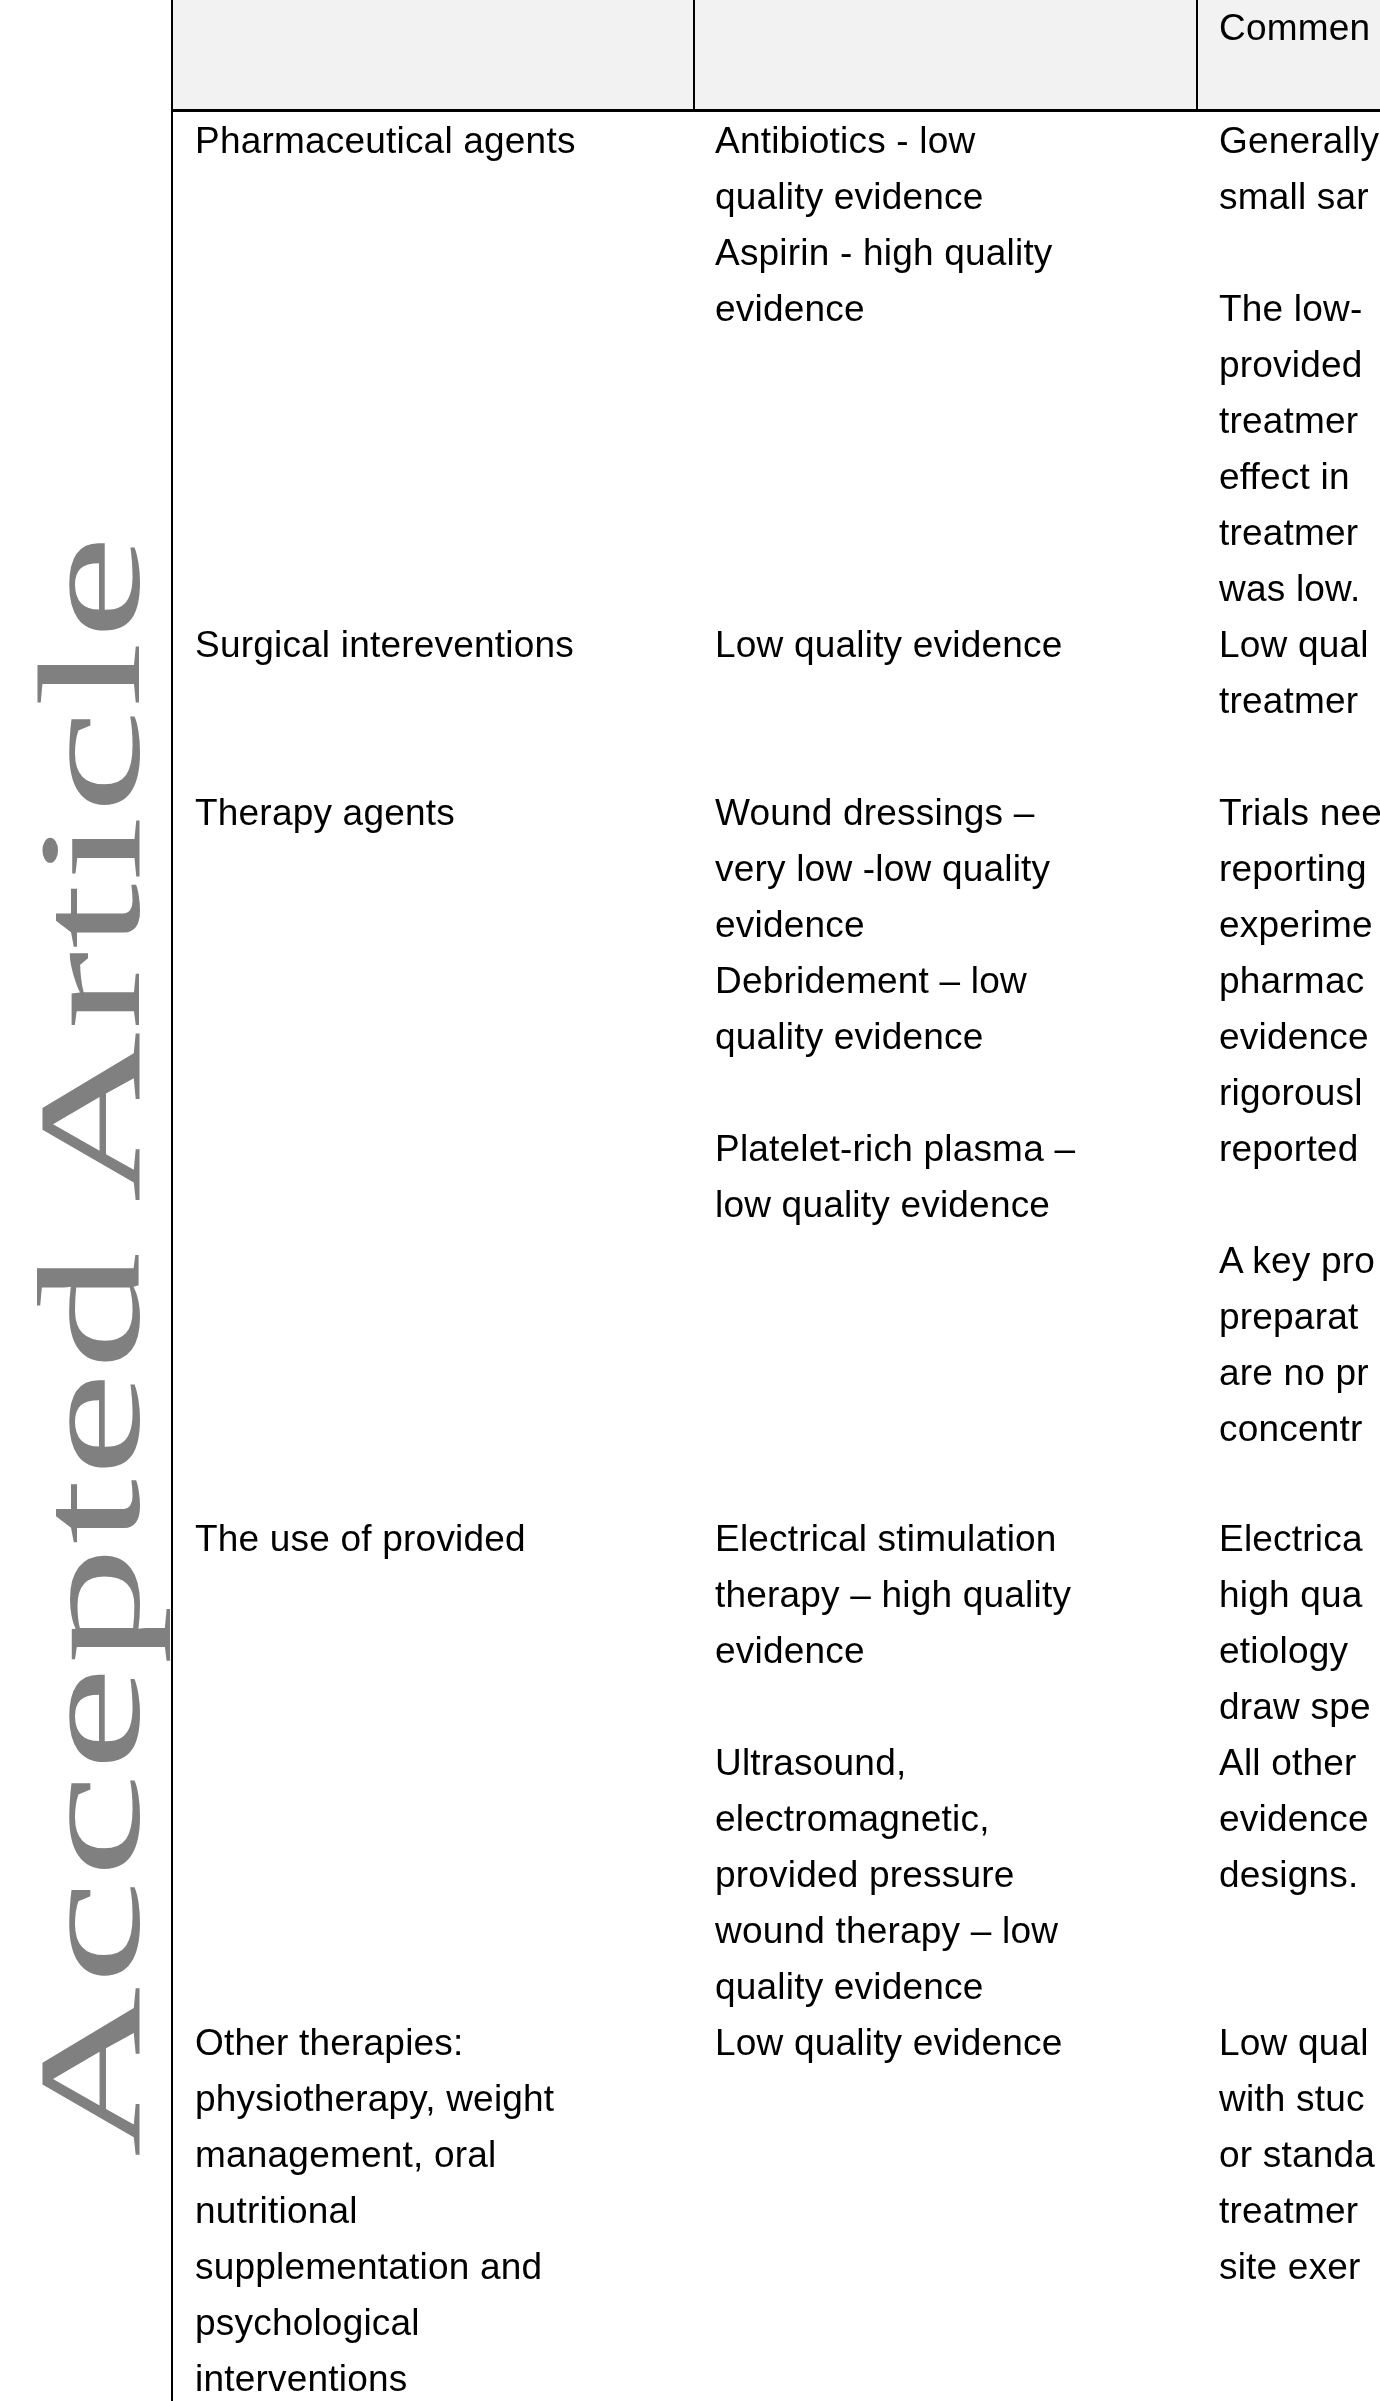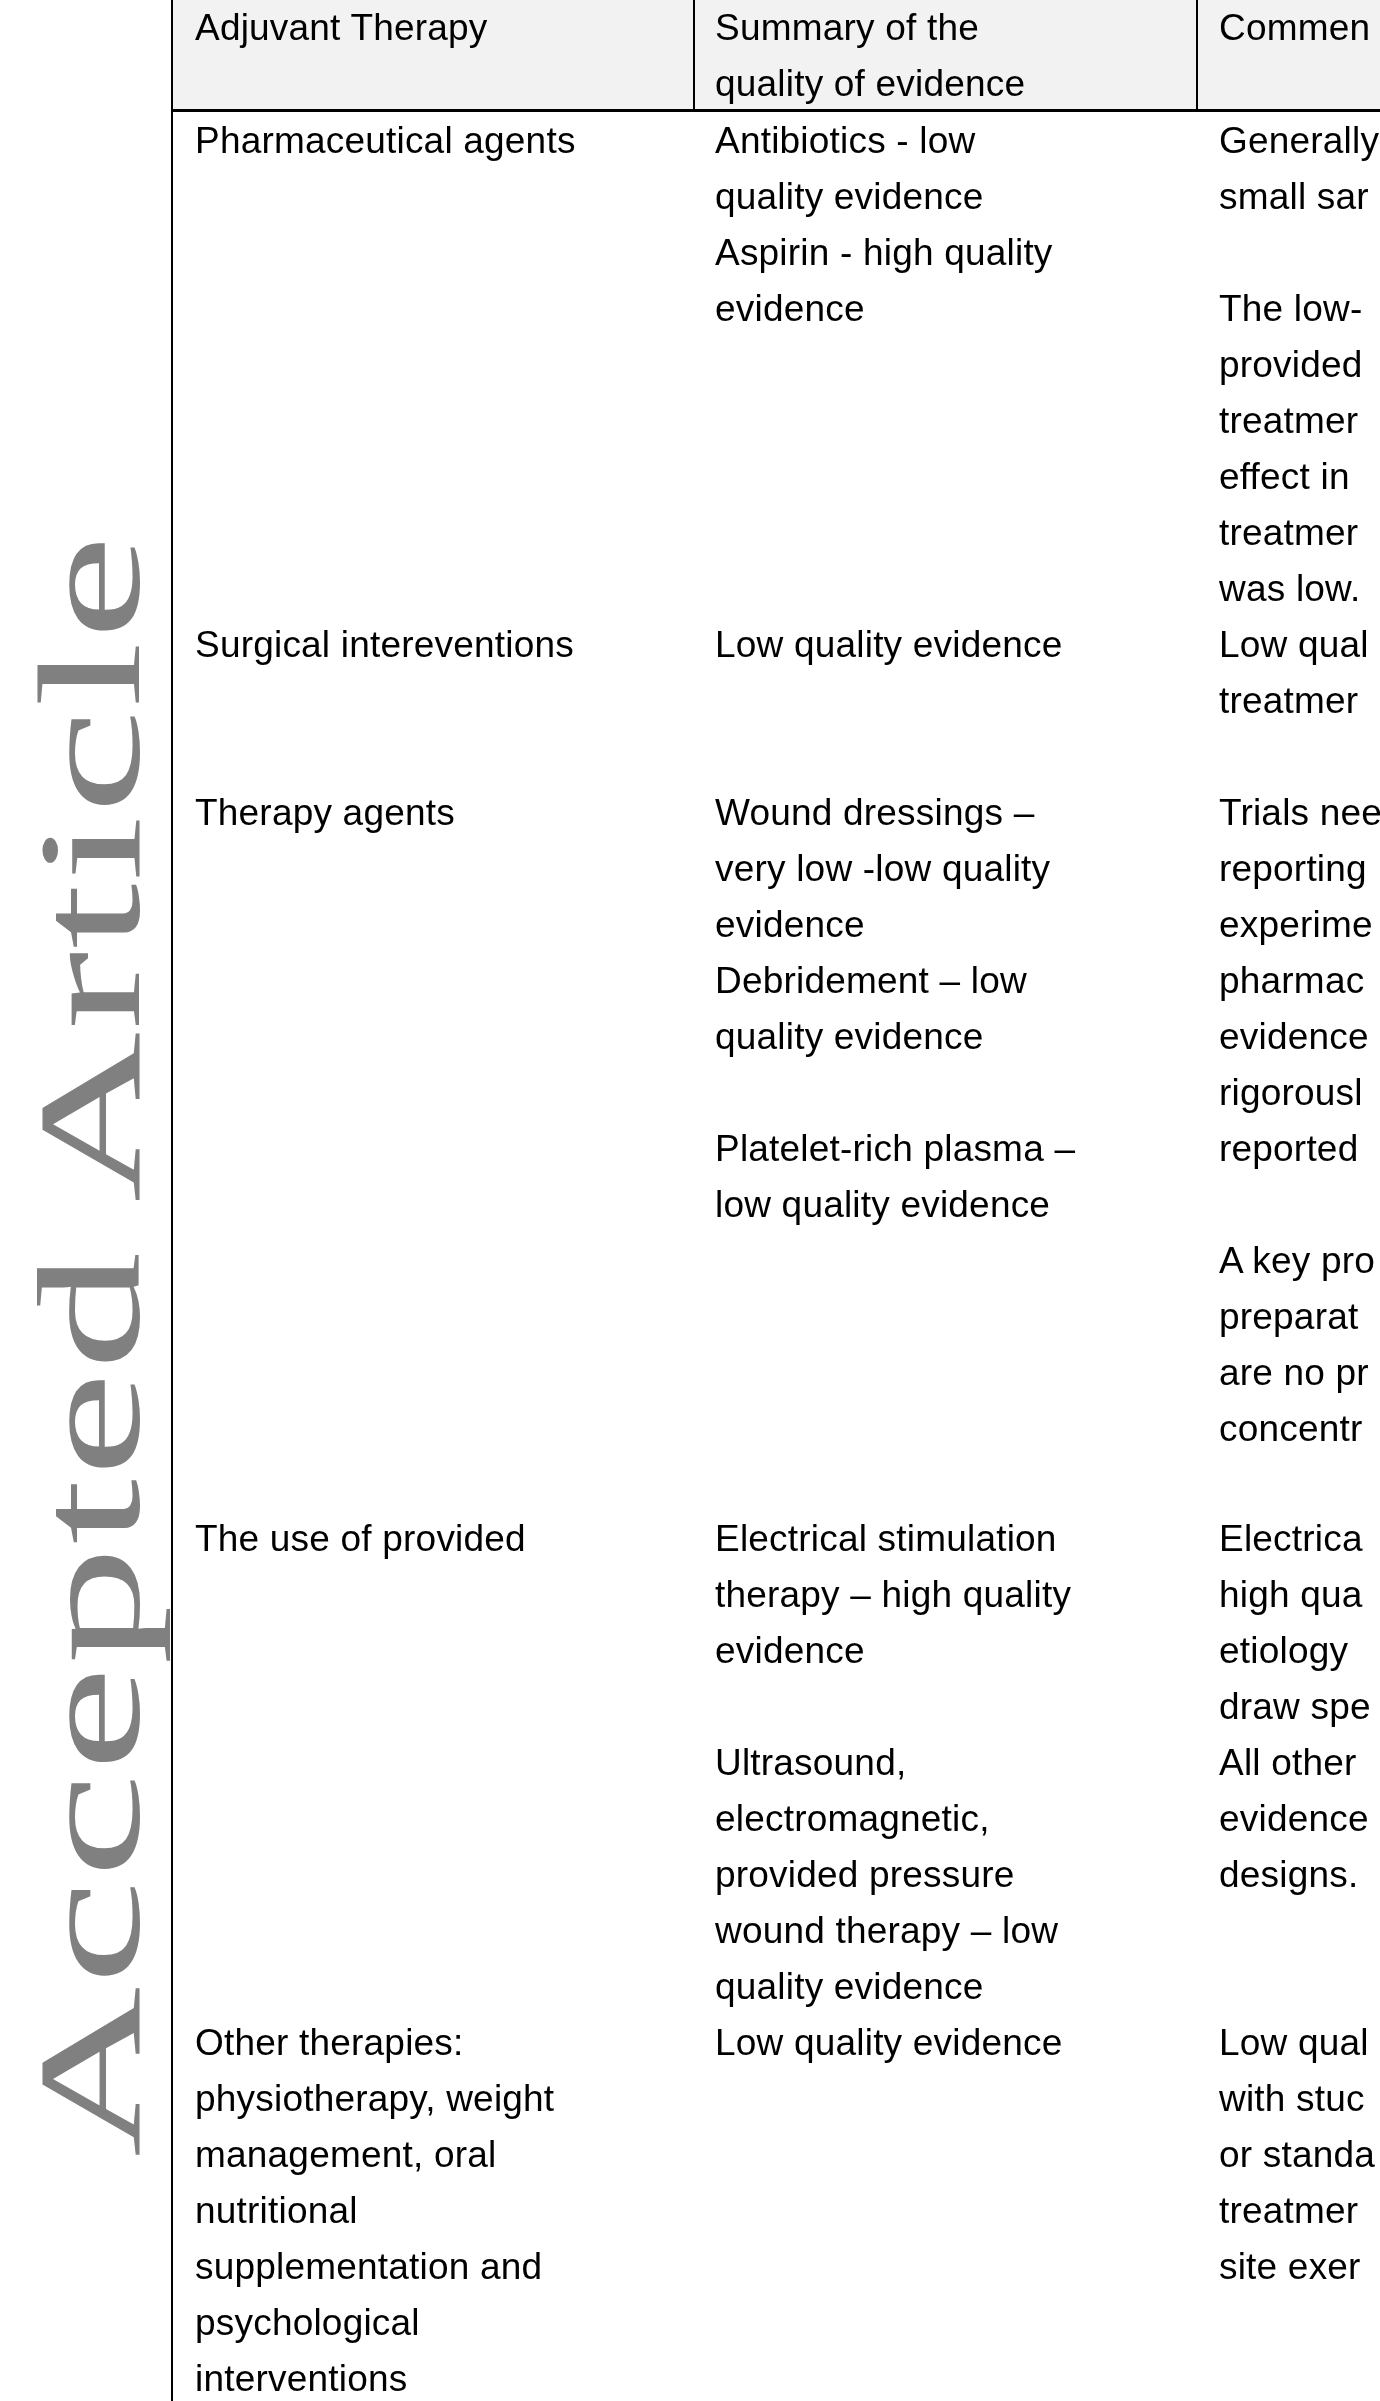--- a/index.html
+++ b/index.html
@@ -72,24 +72,21 @@
   .c3 { left: 1046px; width: 400px; }
   .row { position: absolute; left: 0; width: 1250px; }
 </style>
 </head>
 <body>
 
 <div class="watermark">Accepted Article</div>
 
 <div class="table-wrap">
   <div class="header">
-    <div class="cell hcell c1">Adjuvant Therapy</div>
     <div class="col-divider" style="left:520px;"></div>
-    <div class="cell hcell c2">Summary of the
-quality of evidence</div>
     <div class="col-divider" style="left:1023px;"></div>
     <div class="cell hcell c3">Commen</div>
   </div>
 
   <div class="row" style="top:113px;">
     <div class="cell c1">Pharmaceutical agents</div>
     <div class="cell c2">Antibiotics - low
 quality evidence
 Aspirin - high quality
 evidence</div>

